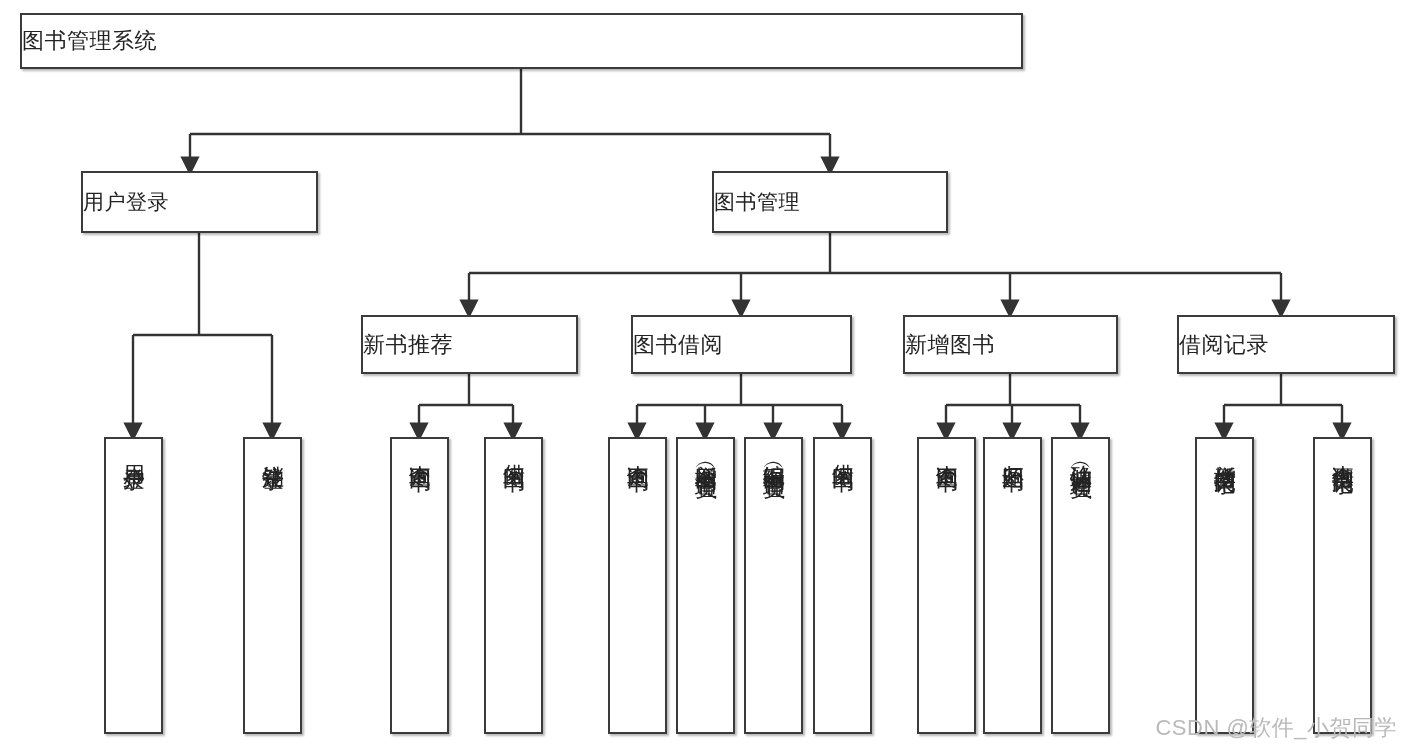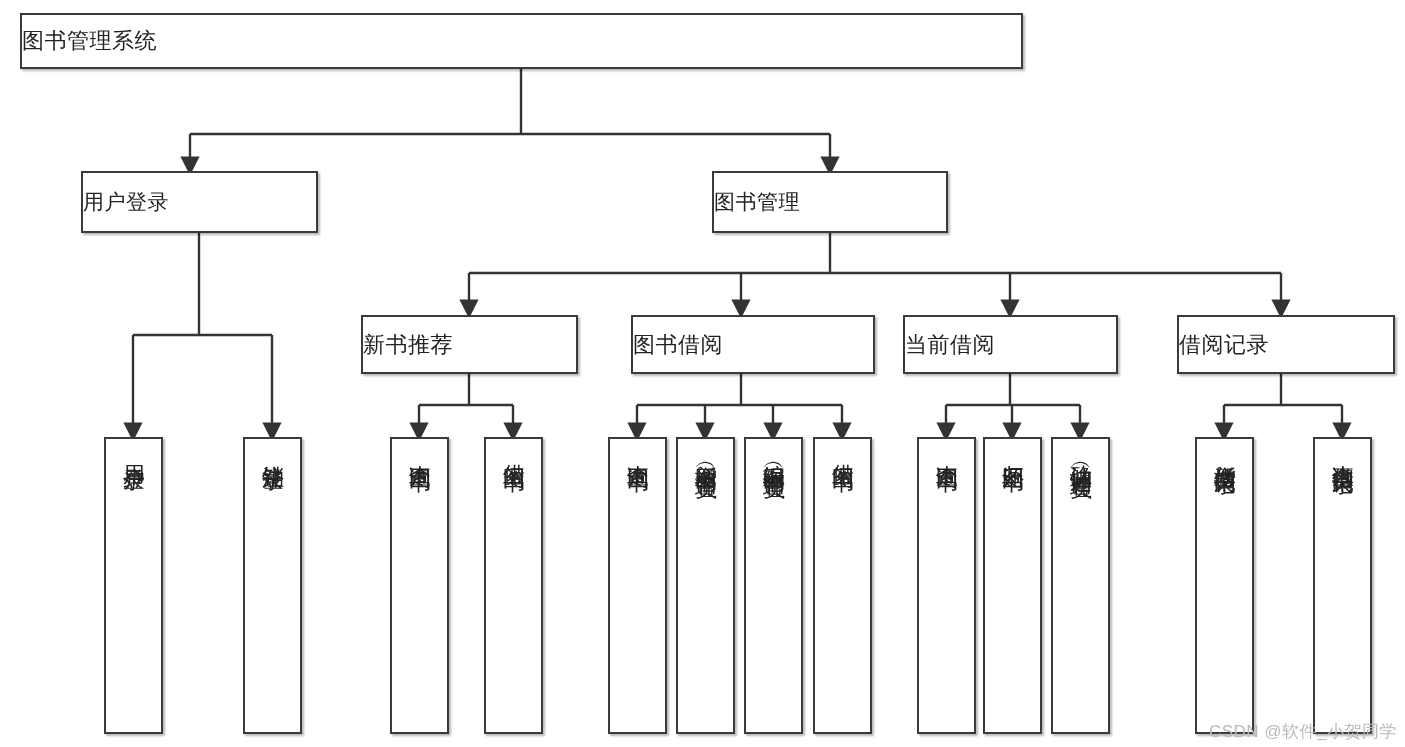--- a/index.html
+++ b/index.html
@@ -64,21 +64,21 @@
     height: auto;
     max-height: 282px;
   }
   .node.leaf.tall .label {
     max-height: 290px;
   }
   .watermark {
     position: absolute;
     right: 8px;
     bottom: 4px;
-    font-size: 17px;
+    font-size: 22px;
     color: #b9b9b9;
     letter-spacing: 0.5px;
     user-select: none;
     white-space: nowrap;
   }
 </style>
 </head>
 <body>
 
 <div id="canvas">
@@ -140,25 +140,25 @@
   <div class="node lvl2" style="left:81px; top:171px; width:237px; height:62px;">
     <span class="label">用户登录</span>
   </div>
   <div class="node lvl2" style="left:712px; top:171px; width:236px; height:62px;">
     <span class="label">图书管理</span>
   </div>
 
   <div class="node lvl3" style="left:361px; top:315px; width:217px; height:59px;">
     <span class="label">新书推荐</span>
   </div>
-  <div class="node lvl3" style="left:631px; top:315px; width:244px; height:59px;">
+  <div class="node lvl3" style="left:631px; top:315px; width:221px; height:59px;">
     <span class="label">图书借阅</span>
   </div>
   <div class="node lvl3" style="left:903px; top:315px; width:215px; height:59px;">
-    <span class="label">当前借阅</span>
+    <span class="label">新增图书</span>
   </div>
   <div class="node lvl3" style="left:1177px; top:315px; width:218px; height:59px;">
     <span class="label">借阅记录</span>
   </div>
 
   <div class="node leaf" style="left:104px; top:437px; width:59px; height:297px;">
     <span class="label">用户登录</span>
   </div>
   <div class="node leaf" style="left:243px; top:437px; width:59px; height:297px;">
     <span class="label">注销登录</span>

